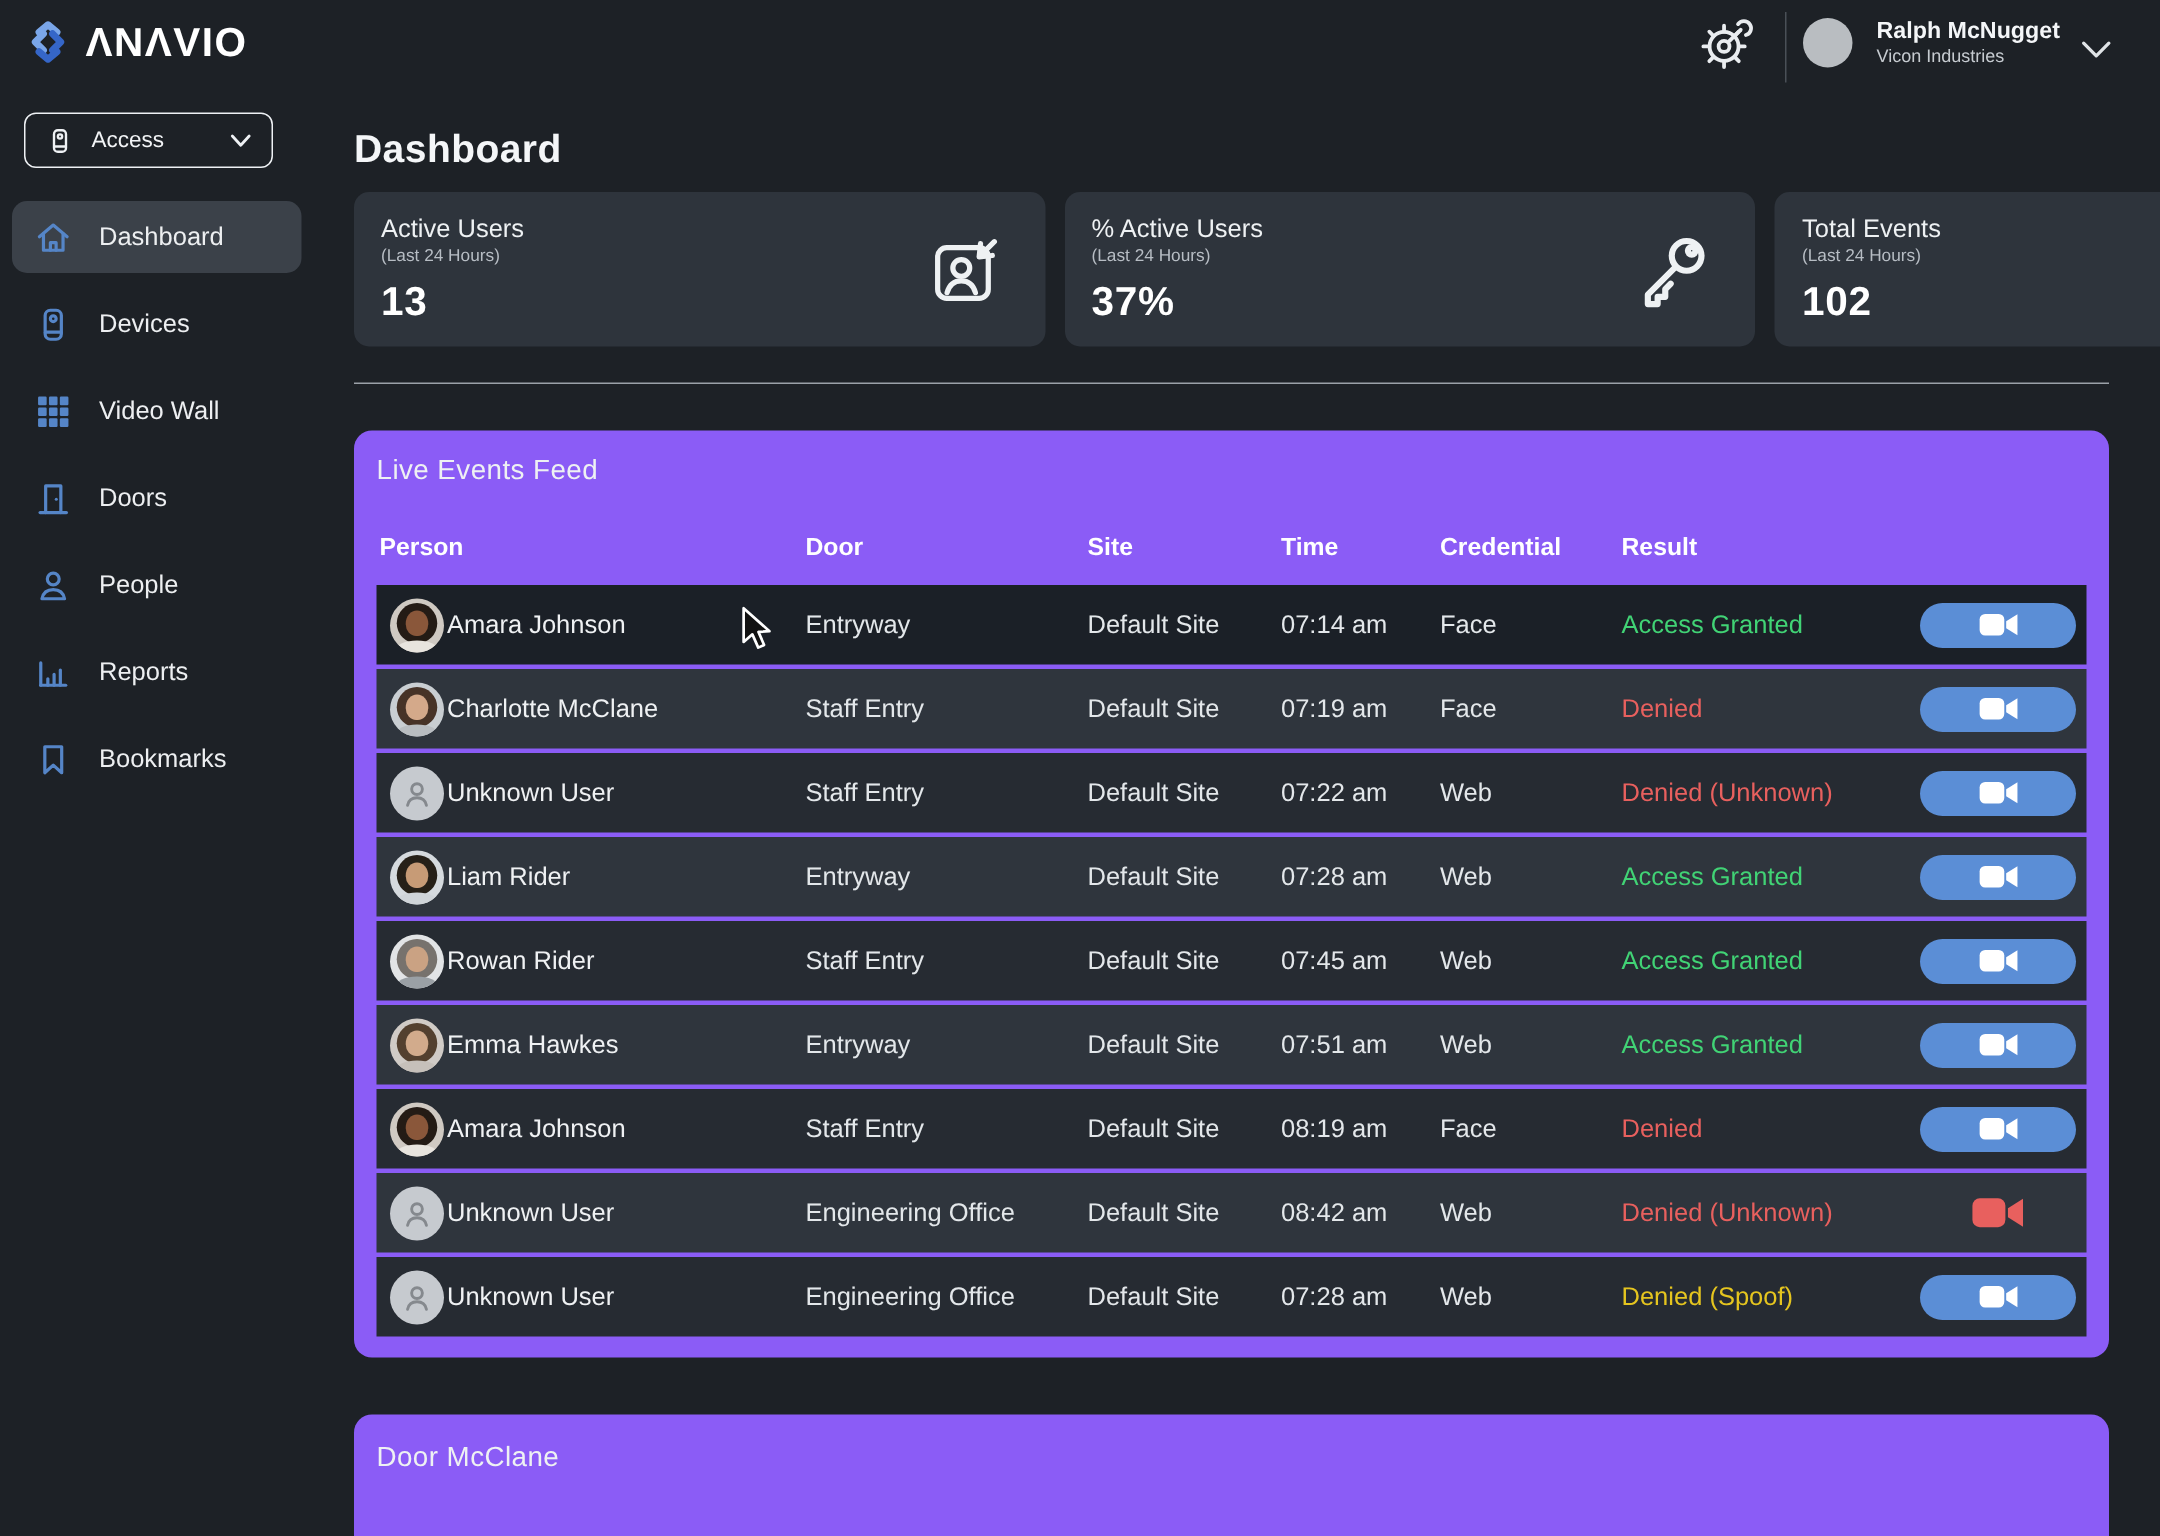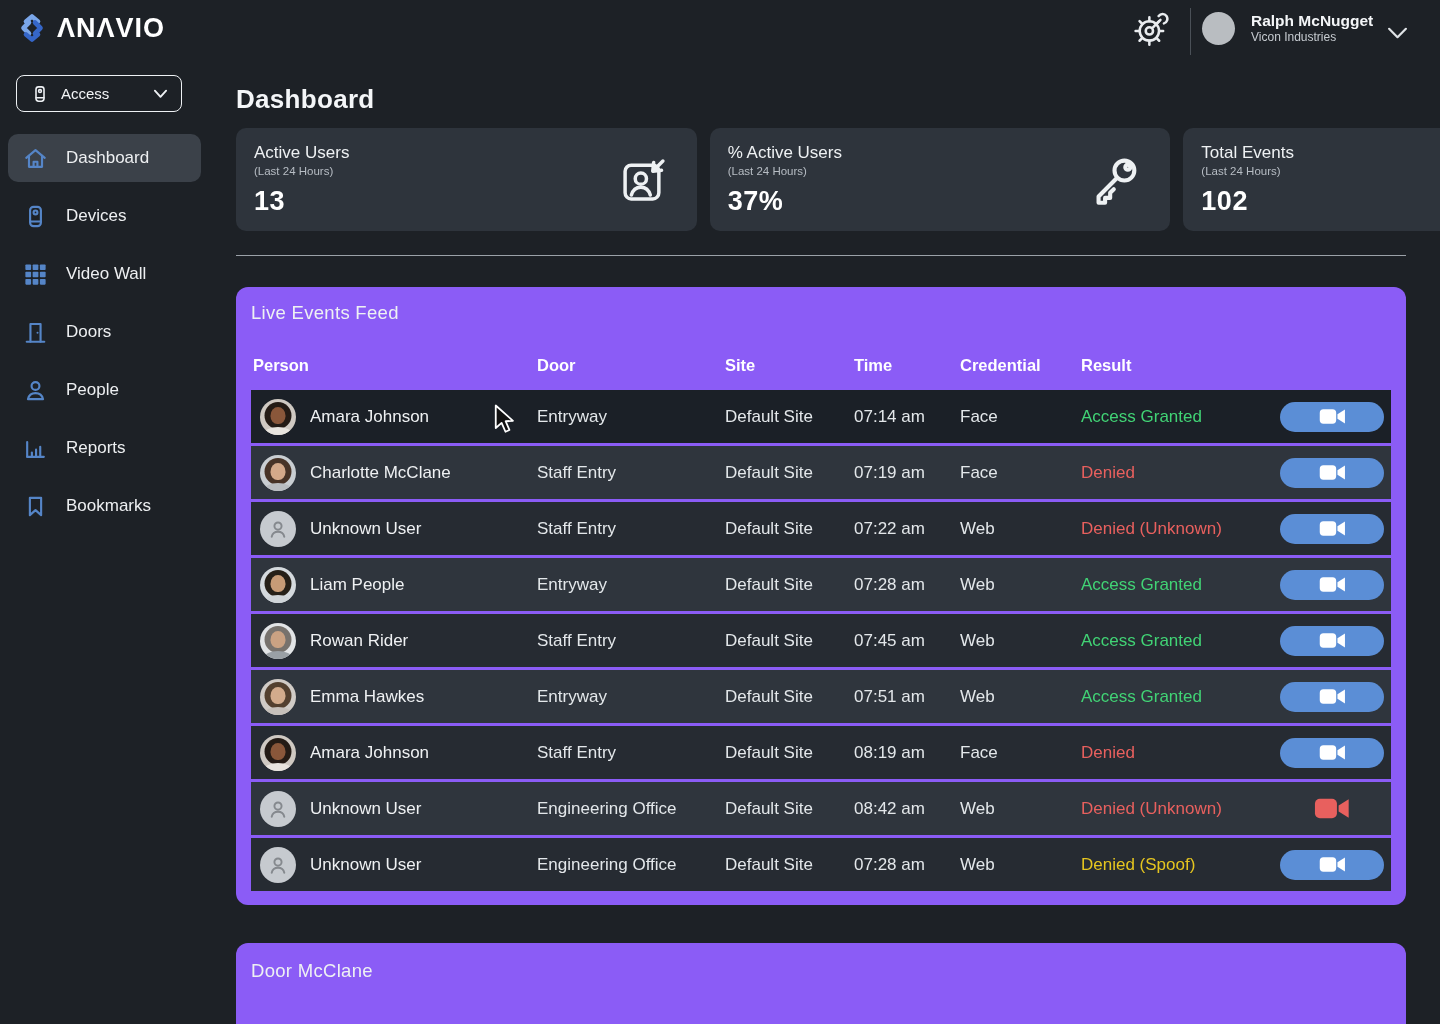--- a/index.html
+++ b/index.html
@@ -44,21 +44,21 @@
   .panel-title{font-size:18.5px;font-weight:400;color:#eef1f3;letter-spacing:.3px;}
   
   .grid-cols{display:grid;grid-template-columns:284px 188px 129px 106px 121px 194px 1fr;align-items:center;}
   .thead{margin-top:29px;height:24px;}
   .thead .th{font-size:16.5px;font-weight:700;color:#fff;padding-left:2px;}
   .tbody{margin-top:13px;}
   .row{height:53px;margin-bottom:3px;background:#262b32;}
   .row:nth-child(even){background:#2f353d;}
   .row.hovered{background:#1b2027;}
   .cell{font-size:17px;color:#e3e7ea;padding-left:2px;}
-  .person-cell{display:flex;align-items:center;gap:14px;padding-left:9px;}
+  .person-cell{display:flex;align-items:center;gap:2px;padding-left:9px;}
   .pname{font-size:17px;color:#eff1f3;}
   .result{font-size:17px;}
   .result.granted{color:var(--granted);}
   .result.denied{color:var(--denied);}
   .result.warning{color:var(--warning);}
   .vcell{display:flex;justify-content:center;}
   .vbtn{width:104px;height:30px;border-radius:15px;border:none;background:var(--accent);display:flex;align-items:center;justify-content:center;cursor:pointer;}
   .vbtn svg{width:27px;height:17px;}
   .redcam{display:flex;align-items:center;justify-content:center;cursor:pointer;}
   .redcam svg{width:36px;height:23px;}
@@ -333,21 +333,21 @@
                 <path d="M13 4.4 18.3 1.1v9.8L13 7.6z"></path>
               </svg>
        </button>
           </div>
         </div>
         <div class="row grid-cols">
           <div class="cell person-cell">
             <span class="avatar photo av-liam">
               <span class="sh"></span>
             </span>
-       <span class="pname">Liam People</span>
+       <span class="pname">Liam Rider</span>
           </div>
      <div class="cell">Entryway</div>
      <div class="cell">Default Site</div>
      <div class="cell">07:28 am</div>
      <div class="cell">Web</div>
      <div class="cell result granted">Access Granted</div>
      <div class="vcell">
             <button class="vbtn">
          <svg viewBox="0 0 19 12" fill="#fff">
                 <rect x="0.5" y="0.9" width="11.6" height="10.2" rx="2.6"></rect>

